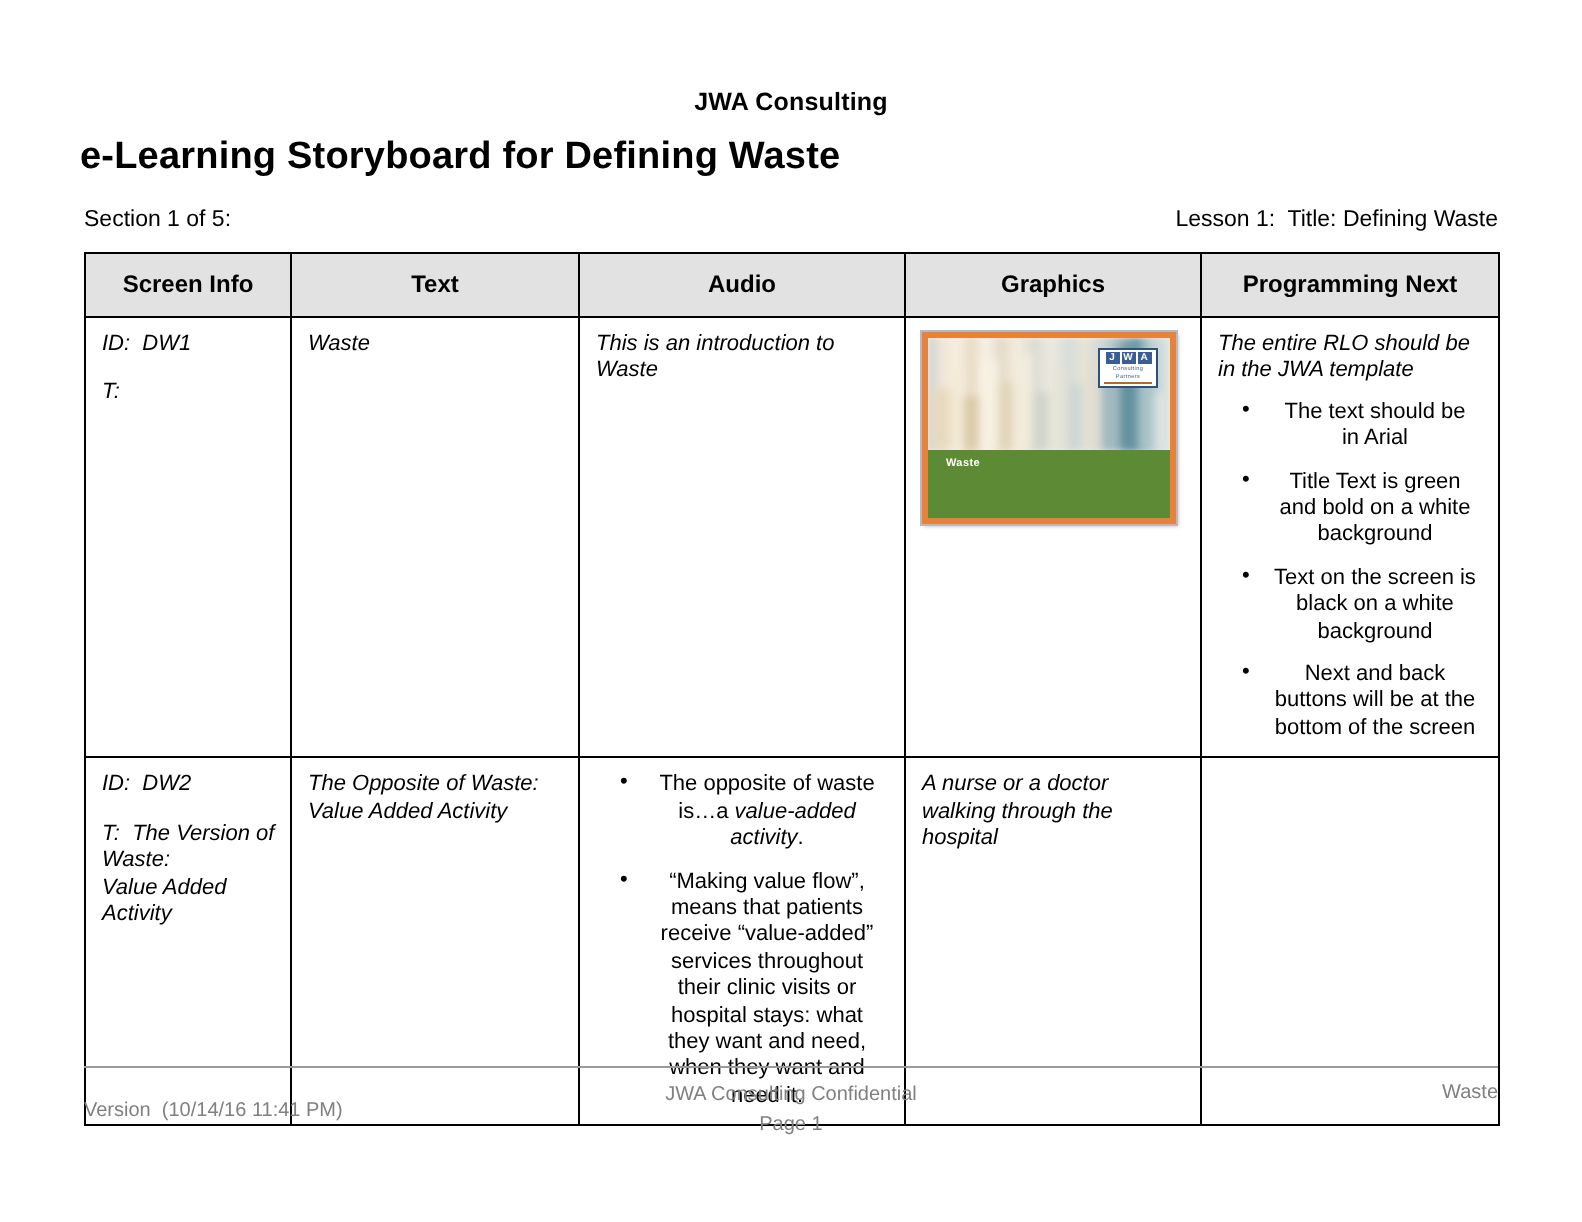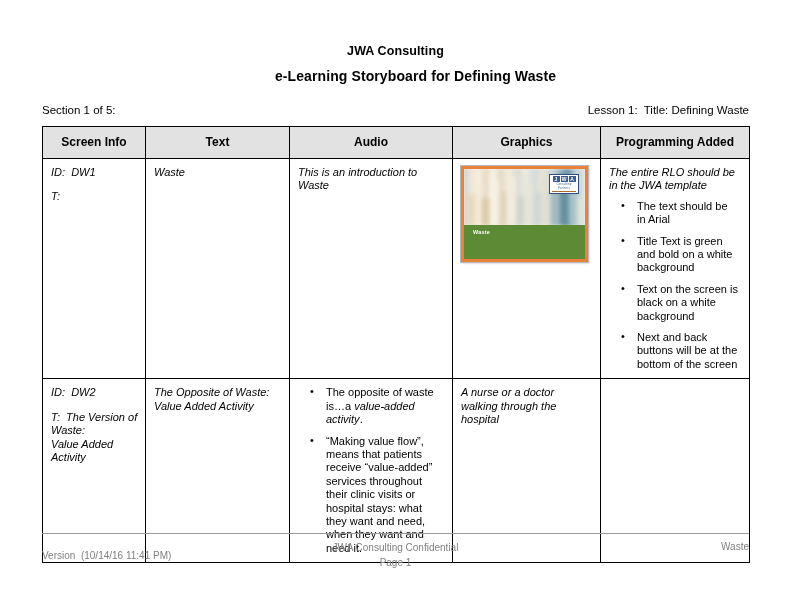--- a/index.html
+++ b/index.html
@@ -26,23 +26,22 @@
   
   .doc-title {
     text-align: center;
     font-weight: bold;
     font-size: 12.5px;
     line-height: 1.0;
     padding-top: 45px;
     letter-spacing: 0.1px;
   }
   .doc-subtitle {
-    text-align: center;
     font-weight: bold;
-    font-size: 14px;
+    font-size: 19px;
     line-height: 1.0;
     padding-top: 11px;
     letter-spacing: 0.1px;
     padding-left: 40px;
   }
 
   
   .section-line {
     position: absolute;
     left: 42px;
@@ -98,20 +97,21 @@
   .cell-line { margin: 0 0 0 0; white-space: pre-wrap; font-style: italic; }
   .cell-gap { height: 11px; }
 
   .nowrap-pre { white-space: pre; }
 
   
   ul.bullets {
     margin: 7px 4px 0 0;
     padding-left: 26px;
     list-style: none;
+    text-align: center;
   }
   ul.bullets.tight { margin-top: 0; }
   ul.bullets li {
     position: relative;
     margin-bottom: 8px;
     line-height: 1.22;
     padding-left: 2px;
   }
   ul.bullets li:last-child { margin-bottom: 0; }
   ul.bullets li::before {
@@ -286,21 +286,21 @@
       <col class="col-audio">
       <col class="col-graphic">
       <col class="col-notes">
     </colgroup>
     <thead>
       <tr>
         <th>Screen Info</th>
         <th>Text</th>
         <th>Audio</th>
         <th>Graphics</th>
-        <th>Programming Added</th>
+        <th>Programming Next</th>
       </tr>
     </thead>
     <tbody>
 
       <tr class="row1">
         <td>
           <div class="cell-line nowrap-pre">ID:  DW1</div>
           <div class="cell-gap"></div>
           <div class="cell-line">T:</div>
         </td>

